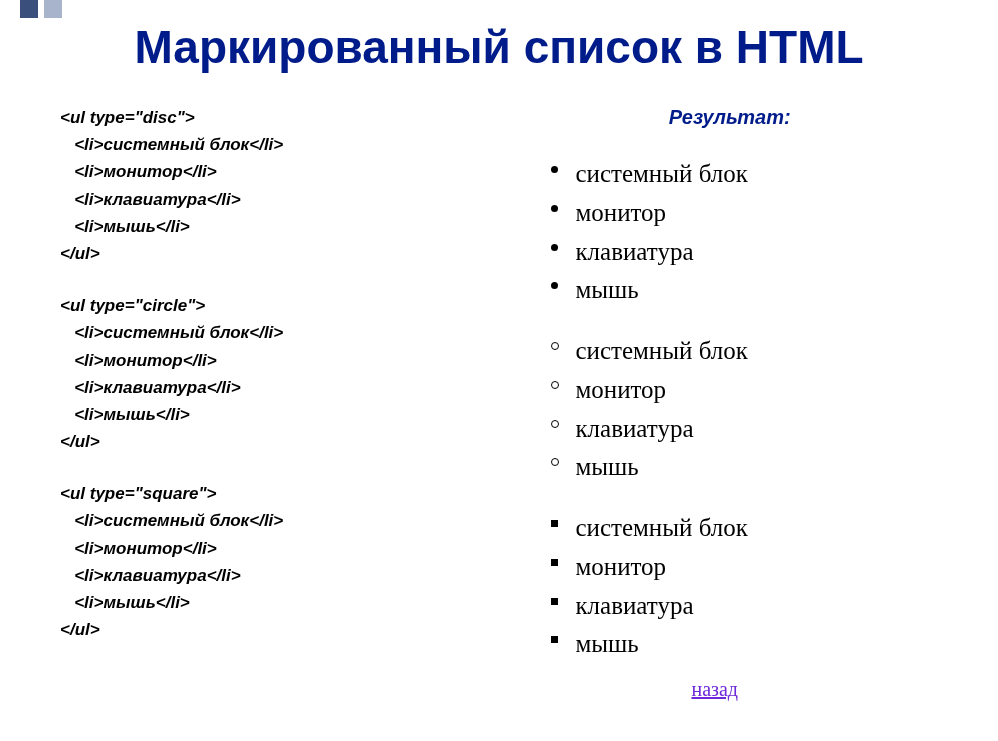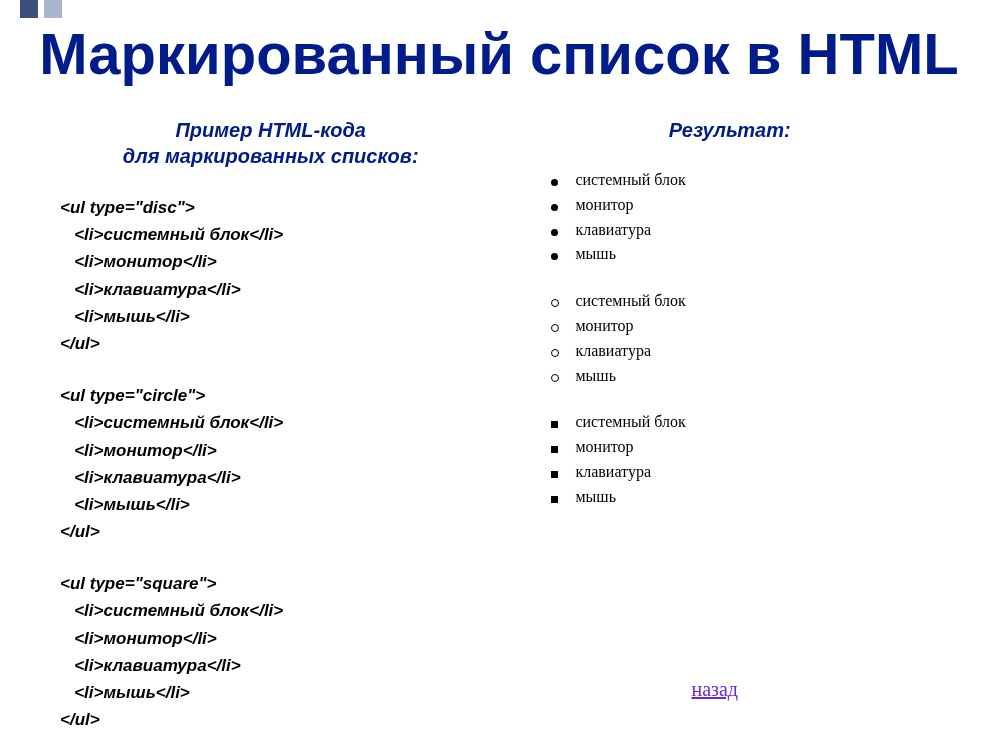--- a/index.html
+++ b/index.html
@@ -26,21 +26,21 @@
       width: 18px;
       height: 18px;
       background: #3b4f7c;
     }
     .accent-sq.light {
       background: #a8b3cc;
     }
     .title {
       text-align: center;
       color: #001b8a;
-      font-size: 58px;
+      font-size: 46px;
       font-weight: bold;
       margin-top: 20px;
       margin-bottom: 30px;
     }
     .content {
       display: flex;
       padding: 0 60px;
     }
     .left-col {
       width: 48%;
@@ -68,21 +68,21 @@
     }
     .code-line {
       white-space: pre;
     }
     .result-list {
       list-style: none;
       margin-bottom: 22px;
       padding-left: 30px;
     }
     .result-list li {
-      font-size: 16px;
+      font-size: 25px;
       line-height: 1.55;
       position: relative;
       padding-left: 24px;
       font-family: "Times New Roman", serif;
     }
     .result-list.disc li::before {
       content: "";
       position: absolute;
       left: 0;
       top: 11px;
@@ -126,24 +126,20 @@
 <div class="accent-block">
   <div class="accent-sq"></div>
   <div class="accent-sq light"></div>
 </div>
 
 <h1 class="title">Маркированный список в HTML</h1>
 
 <div class="content">
 
   <div class="left-col">
-    <div class="subtitle">
-      <span>Пример HTML-кода</span><br>
-      <span>для маркированных списков:</span>
-    </div>
 
     <div class="code-block">
       <div class="code-line">&lt;ul type="disc"&gt;</div>
       <div class="code-line">   &lt;li&gt;системный блок&lt;/li&gt;</div>
       <div class="code-line">   &lt;li&gt;монитор&lt;/li&gt;</div>
       <div class="code-line">   &lt;li&gt;клавиатура&lt;/li&gt;</div>
       <div class="code-line">   &lt;li&gt;мышь&lt;/li&gt;</div>
       <div class="code-line">&lt;/ul&gt;</div>
     </div>
 

